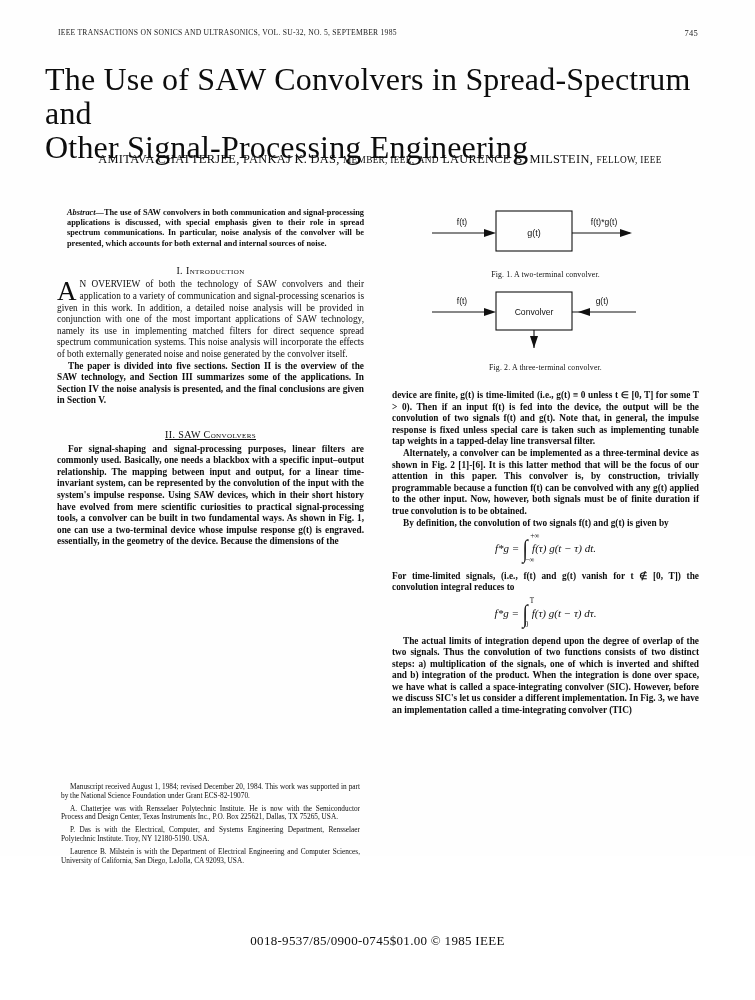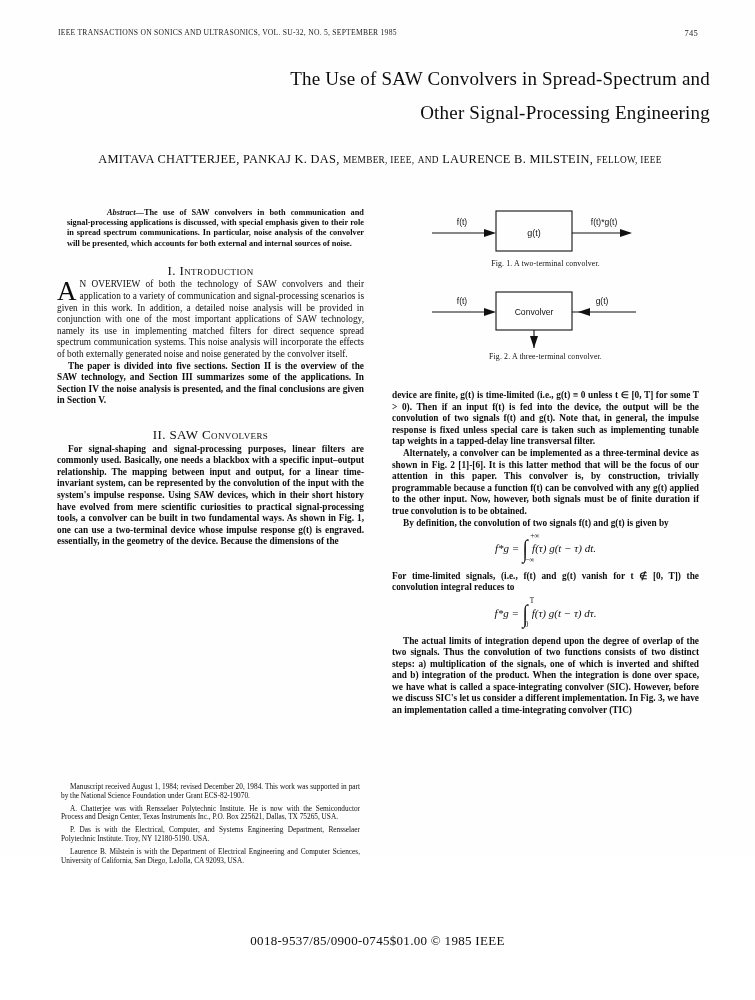--- a/index.html
+++ b/index.html
@@ -40,22 +40,22 @@
   .runhead .pageno {
     float: right;
     font-size: 8.5px;
   }
   
   .title {
     position: absolute;
     left: 45px;
     top: 62px;
     width: 665px;
-    text-align: right;
-    font-size: 19px;
+    text-align: left;
+    font-size: 32px;
     line-height: 34px;
     font-weight: normal;
     letter-spacing: 0.2px;
   }
   
   .authors {
     position: absolute;
     left: 70px;
     top: 152px;
     width: 620px;
@@ -78,30 +78,30 @@
   .col-right { left: 392px; top: 390px; }
 
   .abstract {
     font-weight: bold;
     font-size: 8.3px;
     line-height: 10.2px;
     text-align: justify;
     margin: 0 0 0 10px;
     width: 297px;
   }
-  .abstract i { font-weight: bold; font-style: italic; margin-left: 40px; }
+  .abstract i { font-weight: bold; font-style: italic; }
 
   .sechead {
     text-align: center;
-    font-size: 13px;
+    font-size: 10px;
     font-variant: small-caps;
     margin: 16px 0 3px 0;
     letter-spacing: 0.4px;
   }
-  .sechead.s2 { margin-top: 22px; }
+  .sechead.s2 { margin-top: 22px; text-decoration: underline; }
 
   p.para {
     margin: 0;
     text-indent: 11px;
     font-weight: bold;
   }
   p.para.nf { text-indent: 0; }
 
   
   .dropcap-para {
@@ -119,21 +119,21 @@
   
   .figwrap {
     position: absolute;
   }
   .fig1 { left: 392px; top: 205px; width: 307px; }
   .fig2 { left: 392px; top: 288px; width: 307px; }
 
   .figcap {
     text-align: center;
     font-size: 7.8px;
-    margin-top: 2px;
+    margin-top: 13px;
     letter-spacing: 0.15px;
   }
   .figbody { position: relative; height: 52px; }
 
   
   .eq {
     text-align: center;
     margin: 11px 0 11px 0;
     font-size: 11px;
     font-style: italic;

